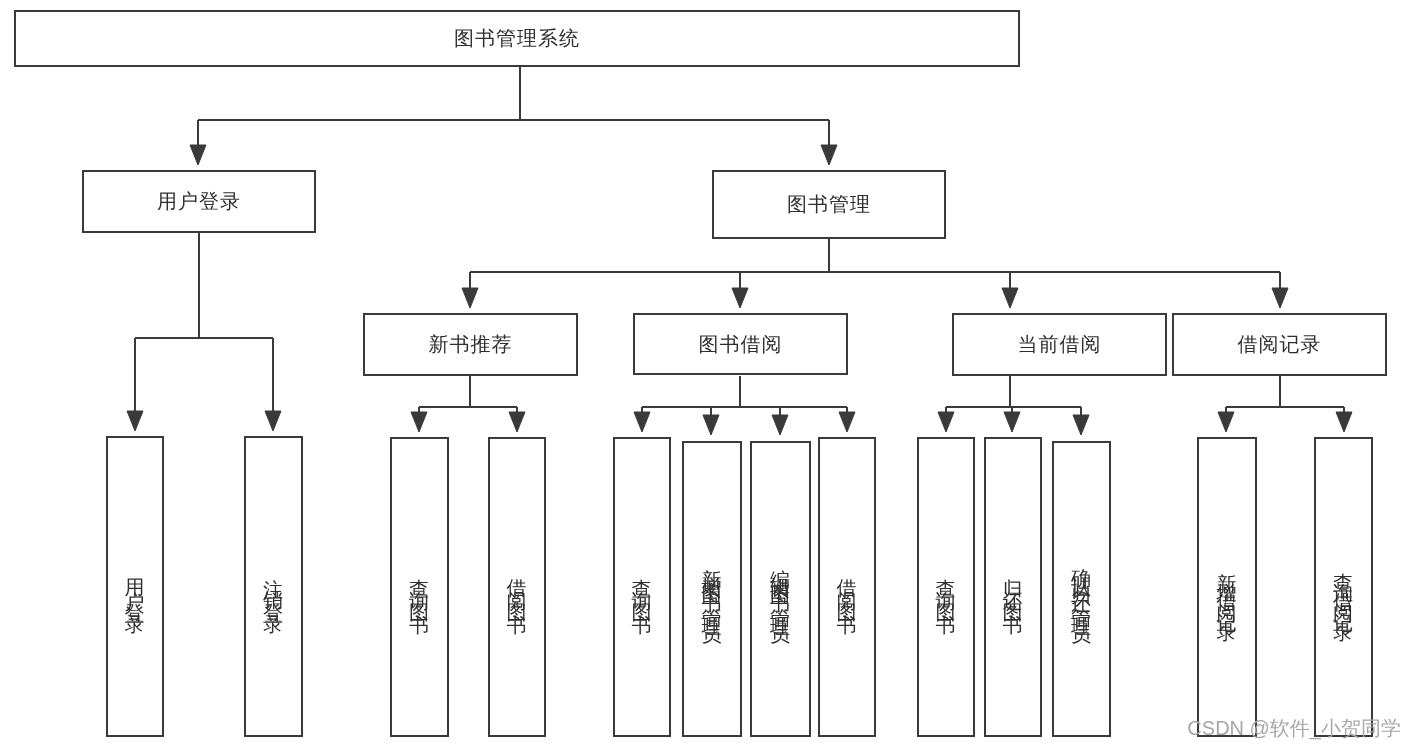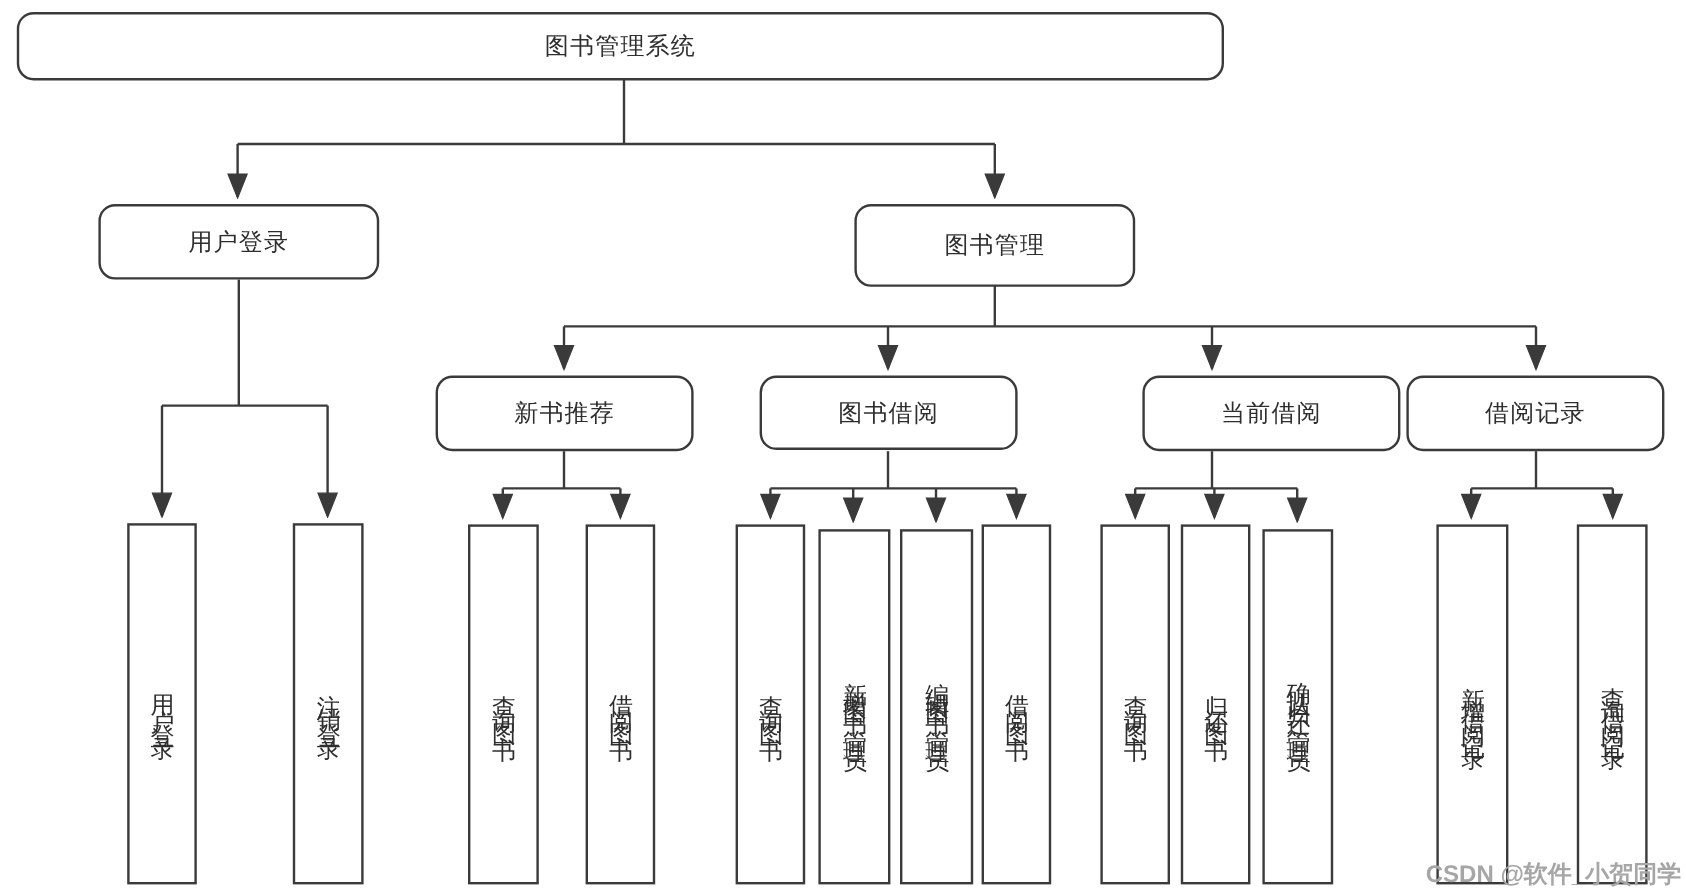--- a/index.html
+++ b/index.html
@@ -29,21 +29,20 @@
     display: flex;
     align-items: center;
     justify-content: center;
     z-index: 1;
     color: #2e2e2e;
   }
   .hbox {
     font-size: 20px;
     letter-spacing: 1px;
     white-space: nowrap;
-    border-radius: 14px;
   }
   .vbox span {
     writing-mode: vertical-rl;
     text-orientation: mixed;
     font-size: 20px;
     line-height: 1;
     white-space: nowrap;
   }
   .ls4 span { letter-spacing: 12px; }
   .ls6 span { letter-spacing: 10px; }
@@ -73,21 +72,20 @@
   .l-br-query    { left: 1314px; top: 437px; width: 59px; height: 300px; }
 
   .watermark {
     position: absolute;
     right: 4px;
     bottom: 5px;
     font-size: 20px;
     color: #a6a6a6;
     z-index: 3;
     white-space: nowrap;
-    font-weight: bold;
   }
 </style>
 </head>
 <body>
 
 <div class="canvas">
 
   <svg class="connectors" width="1405" height="747" viewBox="0 0 1405 747">
     <defs>
       <marker id="arrowhead" markerUnits="userSpaceOnUse" markerWidth="22" markerHeight="18" refX="20" refY="9" orient="auto">

